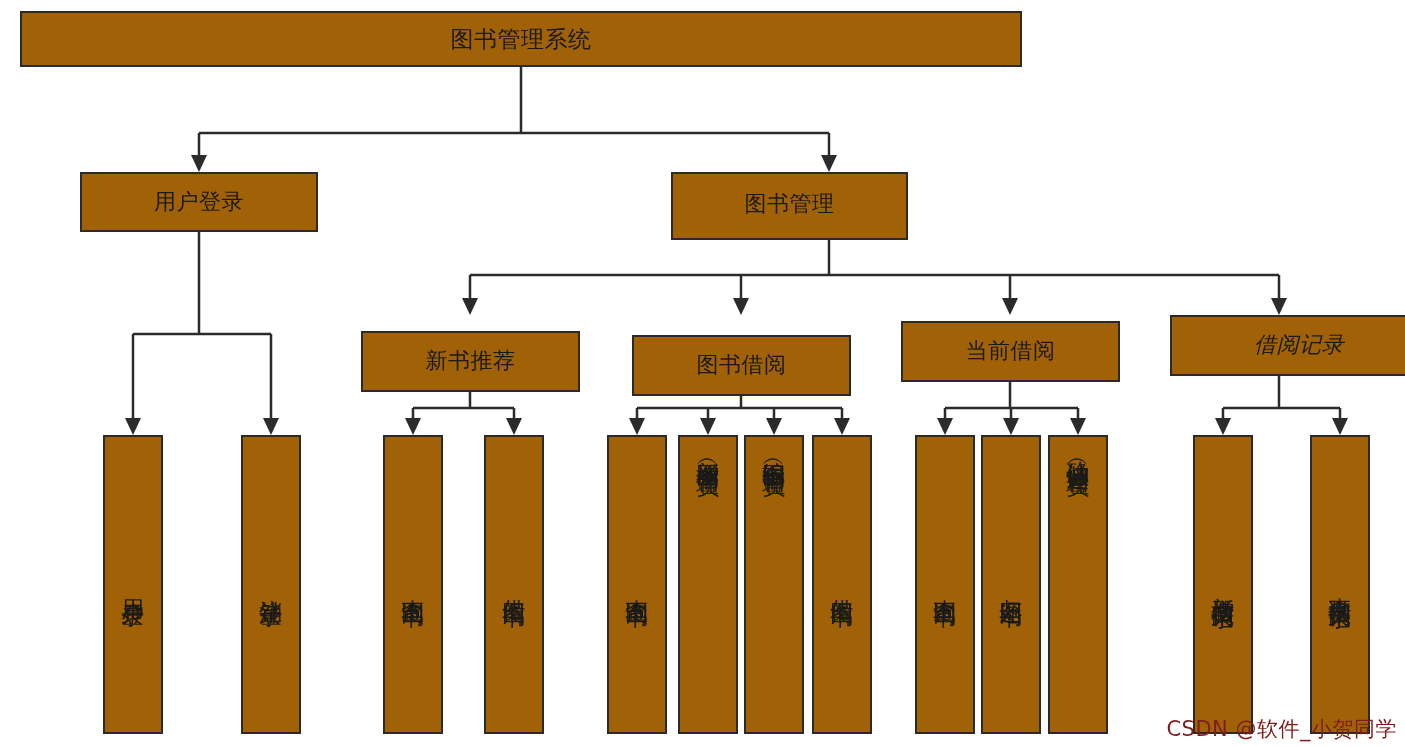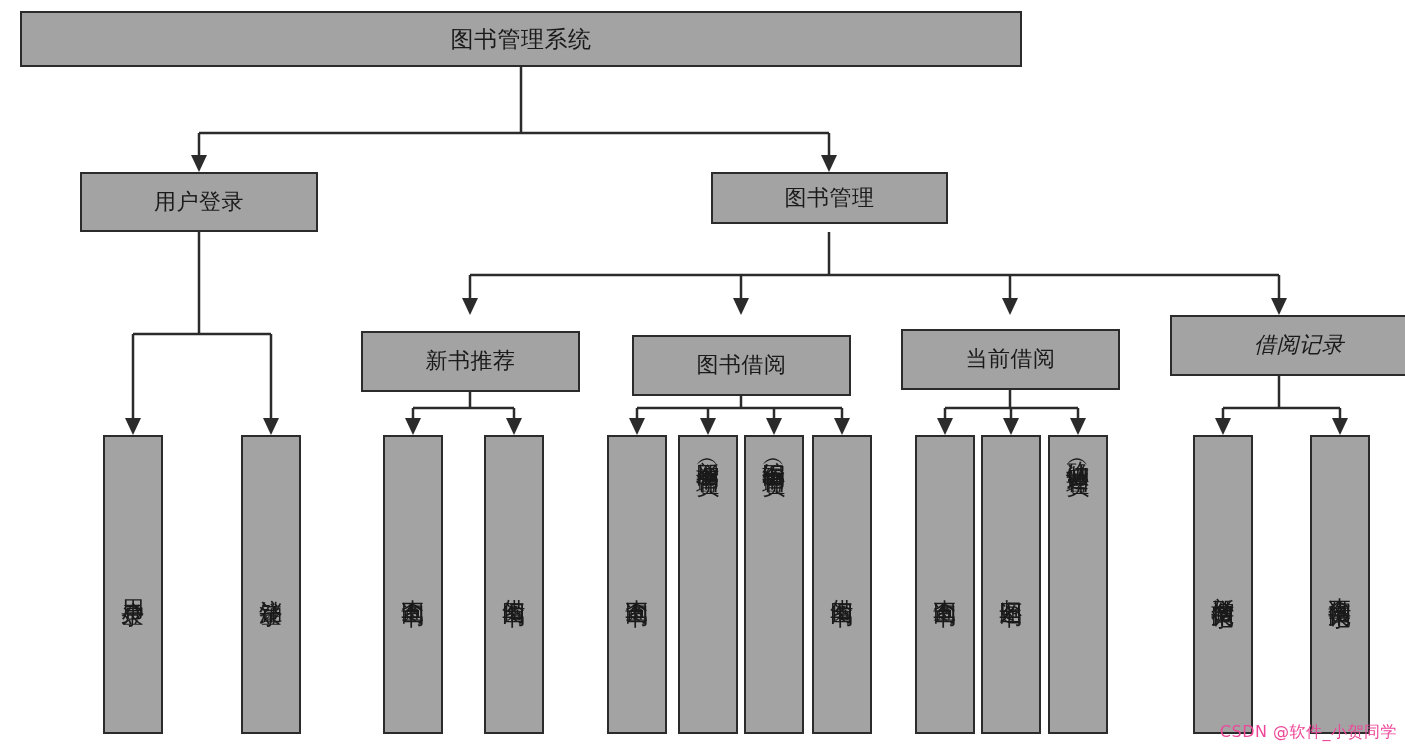--- a/index.html
+++ b/index.html
@@ -15,21 +15,21 @@
     width:1405px;height:747px;
   }
   #edges{
     position:absolute;left:0;top:0;
     width:1405px;height:747px;
     pointer-events:none;
   }
   .node{
     position:absolute;
     box-sizing:border-box;
-    background:#a3a3a3;
+    background:#a16207;
     border:2.5px solid #2b2b2b;
     display:flex;
     align-items:center;
     justify-content:center;
     color:#111111;
   }
   .node .lbl{
     font-size:22px;
     line-height:1.22;
     letter-spacing:0.5px;
@@ -51,22 +51,22 @@
     white-space:normal;
     height:auto;
   }
   .node.vert.mid{
     align-items:center;
     padding-top:0;
   }
   #watermark{
     position:absolute;
     right:8px;bottom:4px;
-    font-size:16px;
-    color:#ec4899;
+    font-size:21px;
+    color:#7f1d1d;
     letter-spacing:0.5px;
     white-space:nowrap;
     user-select:none;
   }
 </style>
 </head>
 <body>
 
 <div id="diagram">
 
@@ -125,31 +125,31 @@
       <polygon points="1332,418 1348,418 1340,435" fill="#2b2b2b"></polygon>
     </svg>
 
   <div class="node root" style="left: 20px; top: 11px; width: 1002px; height: 56px;">
     <span class="lbl">图书管理系统</span>
   </div>
 
   <div class="node" style="left: 80px; top: 172px; width: 238px; height: 60px;">
     <span class="lbl">用户登录</span>
   </div>
-  <div class="node" style="left: 711px; top: 172px; width: 237px; height: 52px;">
+  <div class="node" style="left: 671px; top: 172px; width: 237px; height: 68px; font-family: Liberation Mono, monospace;">
     <span class="lbl">图书管理</span>
   </div>
 
   <div class="node" style="left: 361px; top: 315px; width: 219px; height: 61px; margin-top: 16px;">
     <span class="lbl">新书推荐</span>
   </div>
   <div class="node" style="left: 632px; top: 315px; width: 219px; height: 61px; margin-top: 20px;">
     <span class="lbl">图书借阅</span>
   </div>
-  <div class="node" style="left: 901px; top: 329px; width: 219px; height: 61px;">
+  <div class="node" style="left: 901px; top: 321px; width: 219px; height: 61px;">
     <span class="lbl">当前借阅</span>
   </div>
   <div class="node" style="left: 1170px; top: 315px; width: 258px; height: 61px; font-style: italic;">
     <span class="lbl">借阅记录</span>
   </div>
 
   <div class="node vert mid" style="left: 103px; top: 435px; width: 60px; height: 299px;">
     <span class="lbl">用户登录</span>
   </div>
   <div class="node vert mid" style="left: 241px; top: 435px; width: 60px; height: 299px;">

